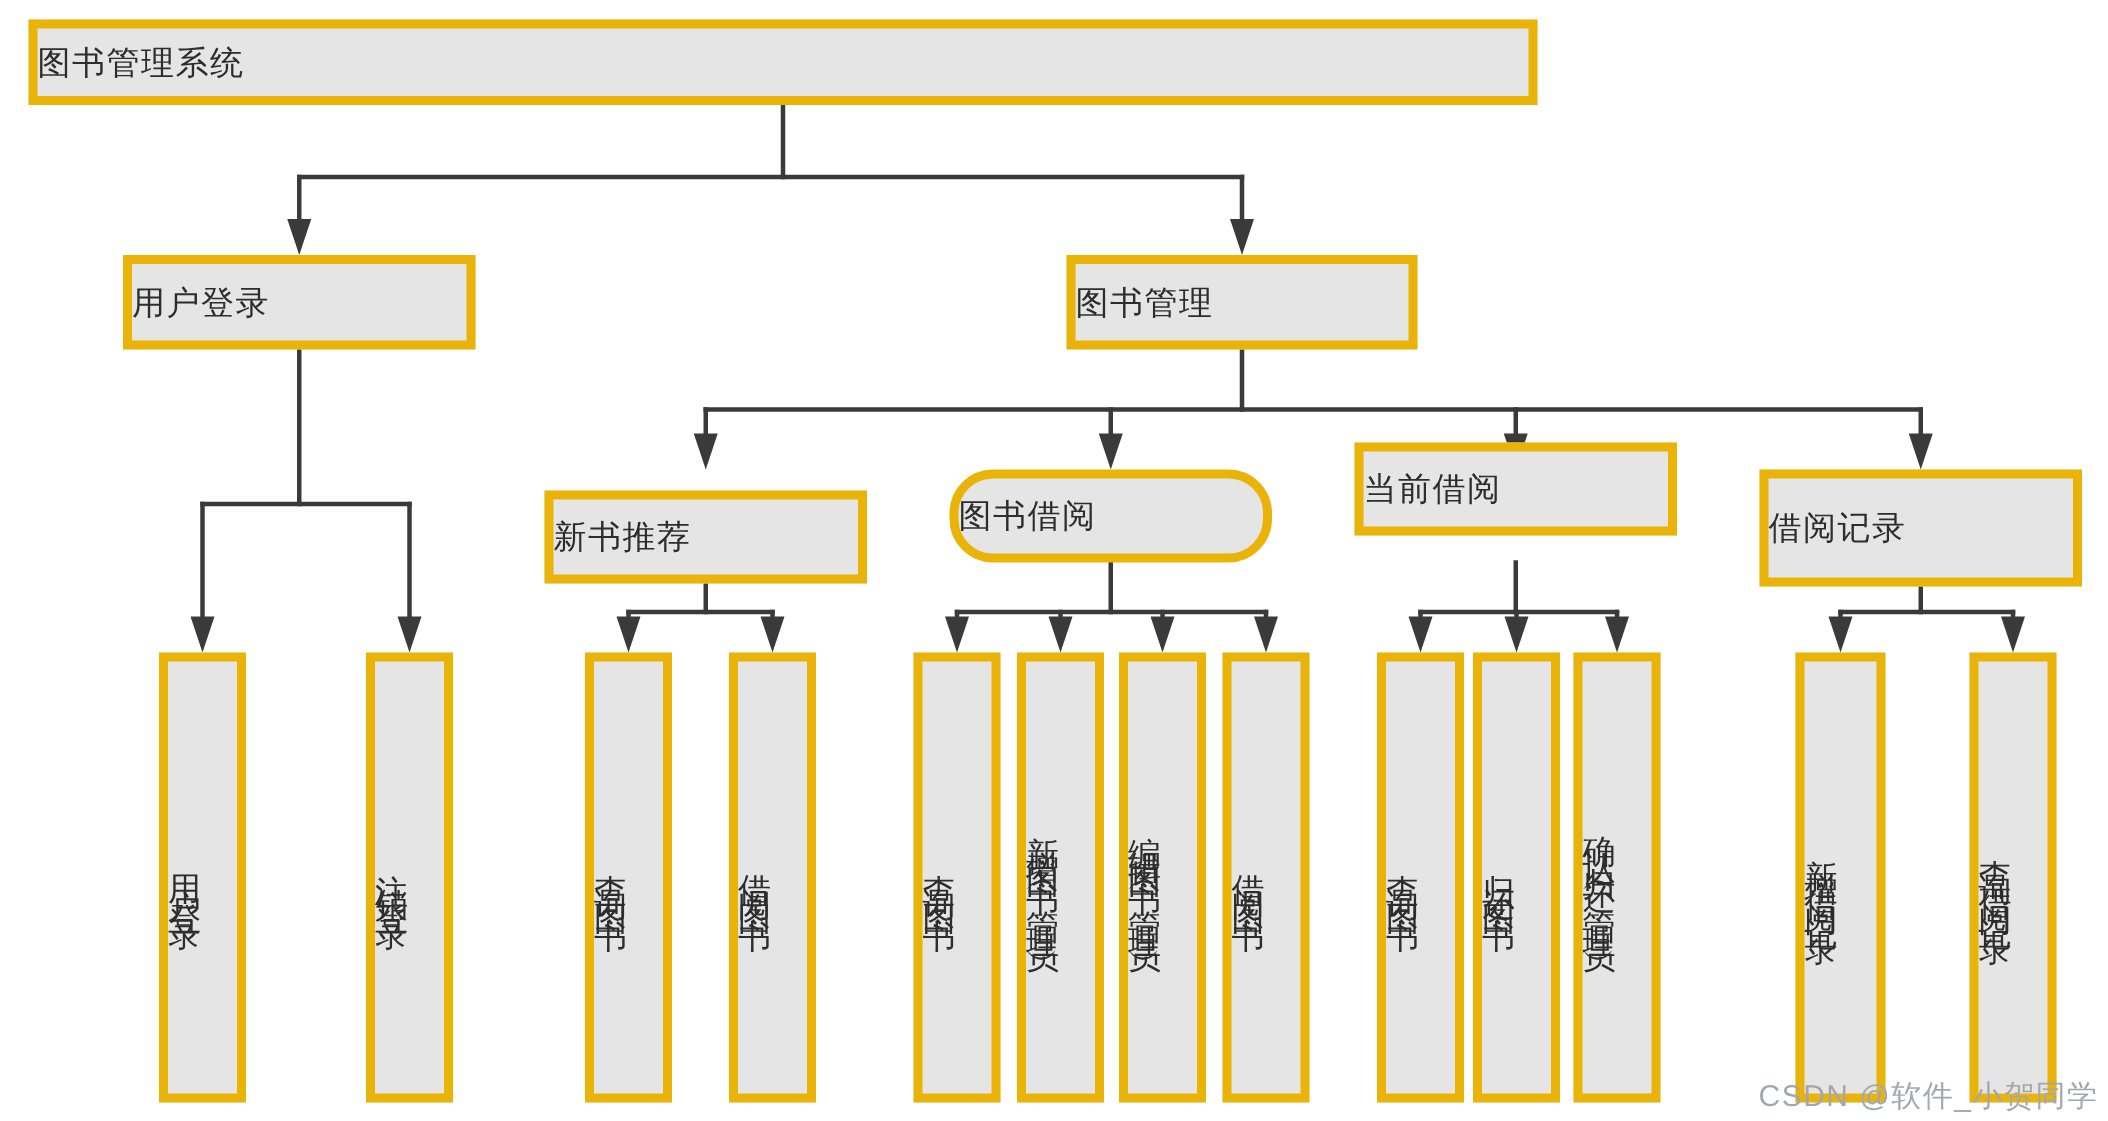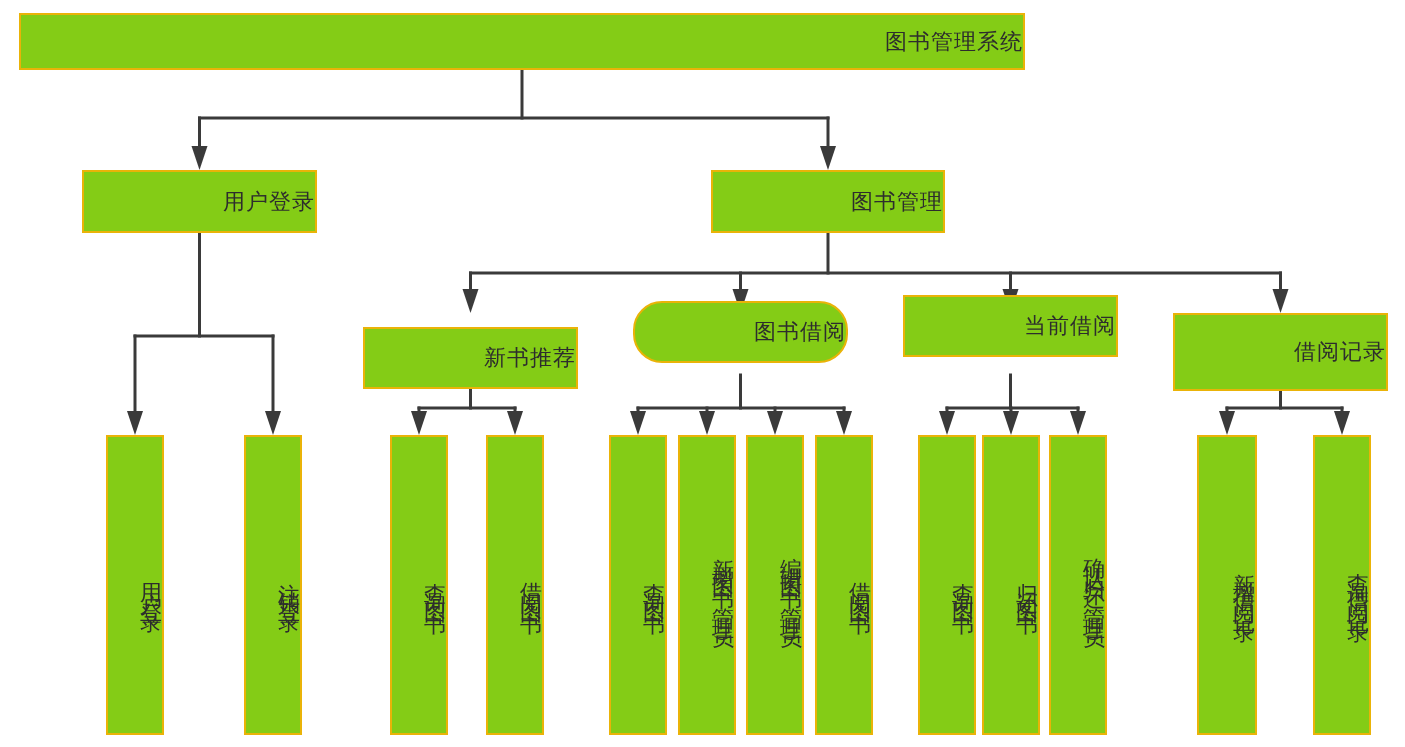--- a/index.html
+++ b/index.html
@@ -16,25 +16,25 @@
     overflow: hidden;
   }
   #connector-layer {
     position: absolute;
     left: 0; top: 0;
     z-index: 0;
   }
   .node {
     position: absolute;
     box-sizing: border-box;
-    border: 2px solid #eab308;
-    background: #84cc16;
+    border: 6px solid #eab308;
+    background: #e5e5e5;
     display: flex;
     align-items: center;
-    justify-content: flex-end;
+    justify-content: flex-start;
     z-index: 1;
   }
   .node .label {
     color: #2d2d2d;
     font-size: 22px;
     letter-spacing: 1px;
     white-space: nowrap;
   }
   .node.vertical .label {
     writing-mode: vertical-rl;
@@ -130,21 +130,21 @@
       </div>
       <div class="node" style="left: 363px; top: 313px; width: 215px; height: 62px; margin-top: 14px;">
         <span class="label">新书推荐</span>
       </div>
       <div class="node vertical" style="left: 390px; top: 435px; width: 58px; height: 300px;">
         <span class="label">查询图书</span>
       </div>
       <div class="node vertical" style="left: 486px; top: 435px; width: 58px; height: 300px;">
         <span class="label">借阅图书</span>
       </div>
-      <div class="node" style="left: 633px; top: 301px; width: 215px; height: 62px; border-radius: 29px;">
+      <div class="node" style="left: 633px; top: 313px; width: 215px; height: 62px; border-radius: 29px;">
         <span class="label">图书借阅</span>
       </div>
       <div class="node vertical" style="left: 609px; top: 435px; width: 58px; height: 300px;">
         <span class="label">查询图书</span>
       </div>
       <div class="node vertical" style="left: 678px; top: 435px; width: 58px; height: 300px;">
         <span class="label">新增图书（管理员）</span>
       </div>
       <div class="node vertical" style="left: 746px; top: 435px; width: 58px; height: 300px;">
         <span class="label">编辑图书（管理员）</span>
@@ -167,13 +167,14 @@
       <div class="node" style="left: 1173px; top: 313px; width: 215px; height: 78px;">
         <span class="label">借阅记录</span>
       </div>
       <div class="node vertical" style="left: 1197px; top: 435px; width: 60px; height: 300px;">
         <span class="label">新增借阅记录</span>
       </div>
       <div class="node vertical" style="left: 1313px; top: 435px; width: 58px; height: 300px;">
         <span class="label">查询借阅记录</span>
       </div>
     </div>
+  <div id="watermark" style="color: rgb(162, 168, 176);">CSDN @软件_小贺同学</div>
 </div>
 
 </body></html>

